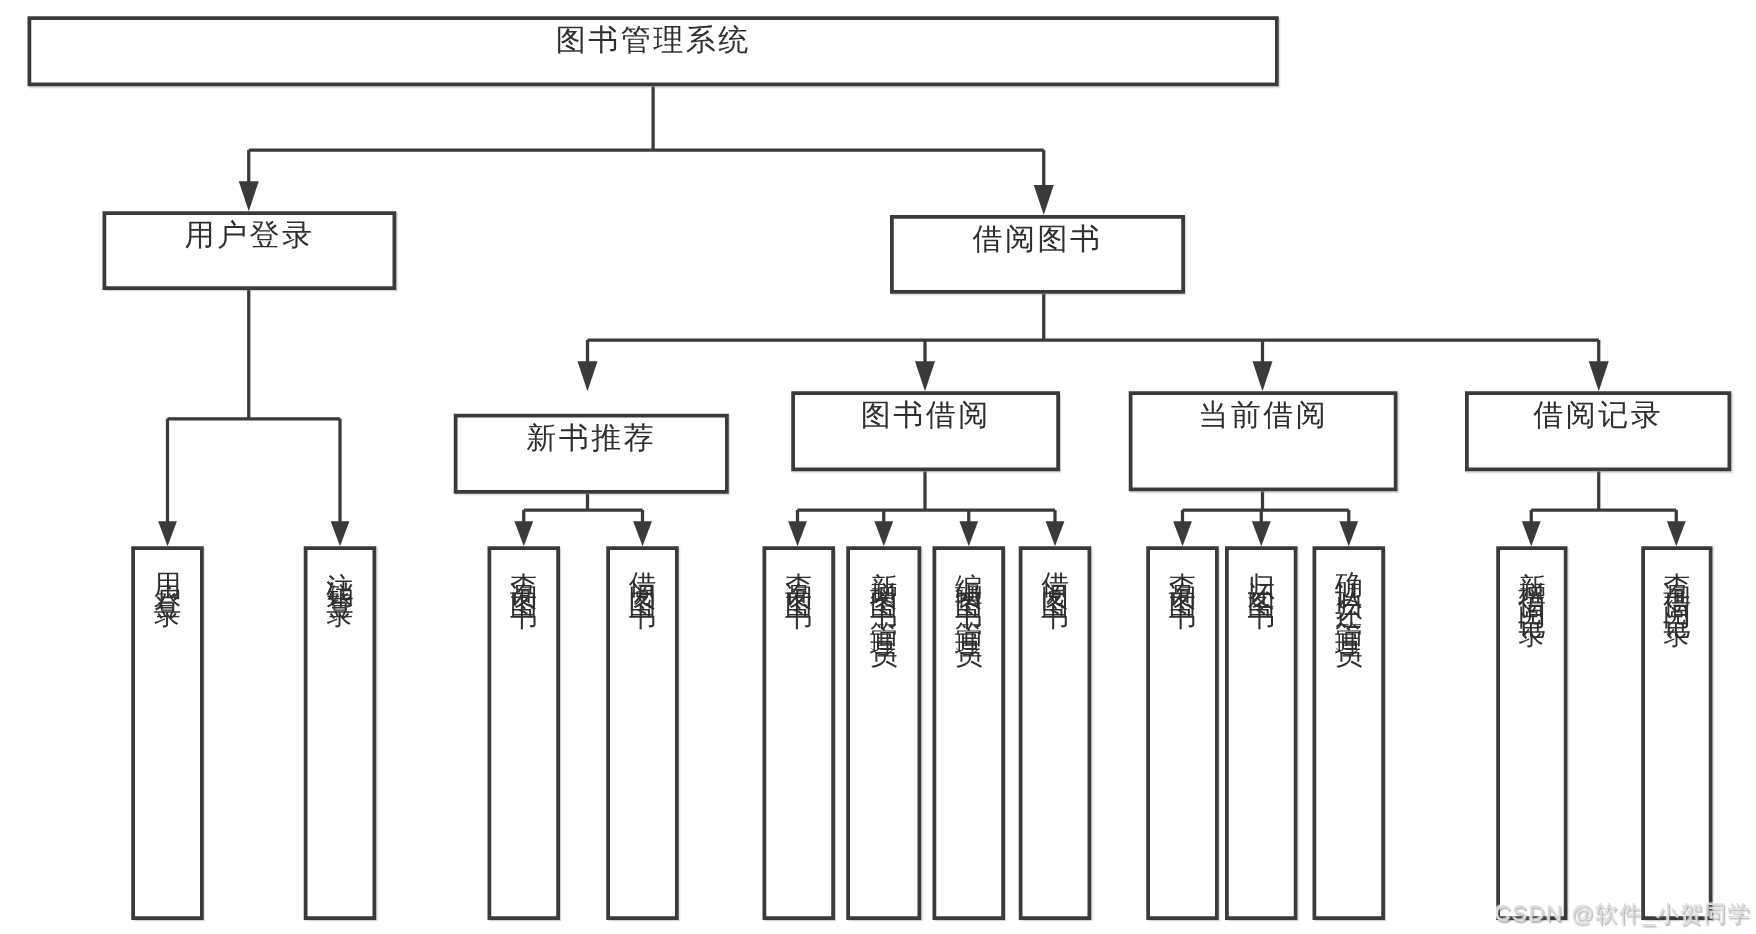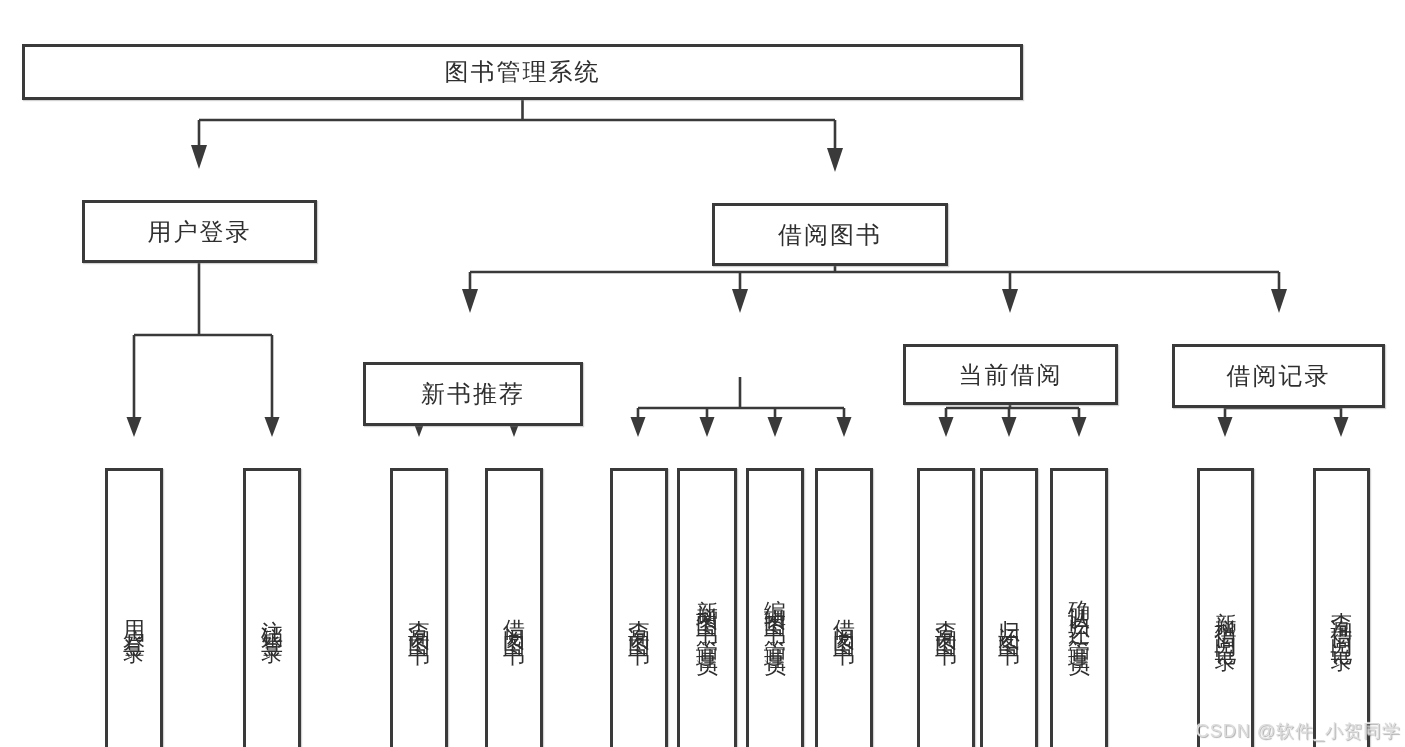--- a/index.html
+++ b/index.html
@@ -19,23 +19,22 @@
     color:var(--text);
   }
   .connectors{position:absolute;left:0;top:0;width:1405px;height:747px;}
   .connectors path{stroke:var(--line);stroke-width:2.6;fill:none;}
   .connectors polygon{fill:var(--line);stroke:none;}
   .node{
     position:absolute;
     box-sizing:border-box;
     border:3px solid var(--line);
     background:#fff;
-    display:flex;align-items:center;justify-content:center;
+    display:flex;justify-content:center;
     box-shadow:1px 1px 1px rgba(130,130,130,.35);
-    margin-top:31px;
   }
   .h-label{
     font-size:24px;letter-spacing:2px;color:var(--text);white-space:nowrap;
   }
   .leaf .v-label{
     writing-mode:vertical-rl;
     text-orientation:mixed;
     font-size:22px;
     letter-spacing:8px;
     color:var(--text);
@@ -97,21 +96,24 @@
   <div class="node" style="left:82px;top:169px;width:235px;height:63px;">
     <span class="h-label">用户登录</span>
   </div>
   <div class="node" style="left:712px;top:172px;width:236px;height:63px;">
     <span class="h-label">借阅图书</span>
   </div>
 
   <div class="node" style="left:363px;top:331px;width:220px;height:64px;">
     <span class="h-label">新书推荐</span>
   </div>
-  <div class="node" style="left:903px;top:313px;width:215px;height:61px;">
+  <div class="node" style="left:633px;top:313px;width:215px;height:64px;">
+    <span class="h-label">图书借阅</span>
+  </div>
+  <div class="node" style="left:903px;top:313px;width:215px;height:80px;">
     <span class="h-label">当前借阅</span>
   </div>
   <div class="node" style="left:1172px;top:313px;width:213px;height:64px;">
     <span class="h-label">借阅记录</span>
   </div>
 
   <div class="node leaf" style="left:105px;top:437px;width:58px;height:299px;">
     <span class="v-label">用户登录</span>
   </div>
   <div class="node leaf" style="left:243px;top:437px;width:58px;height:299px;">

